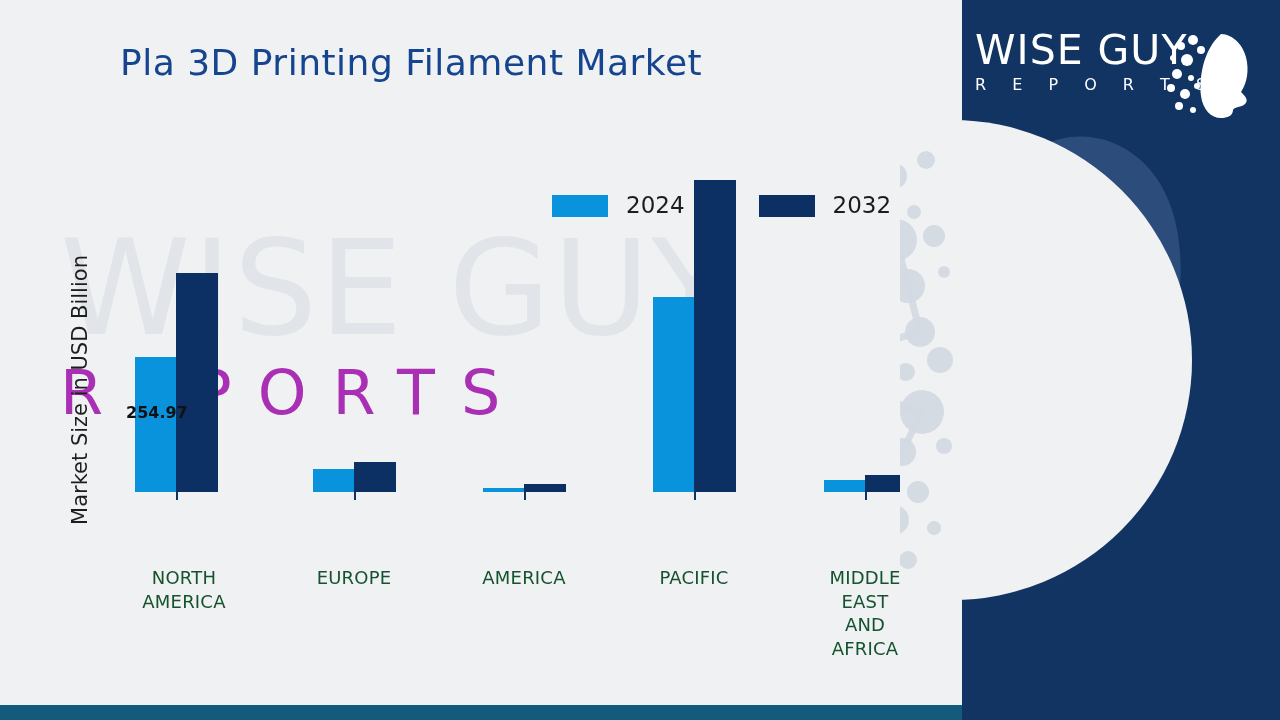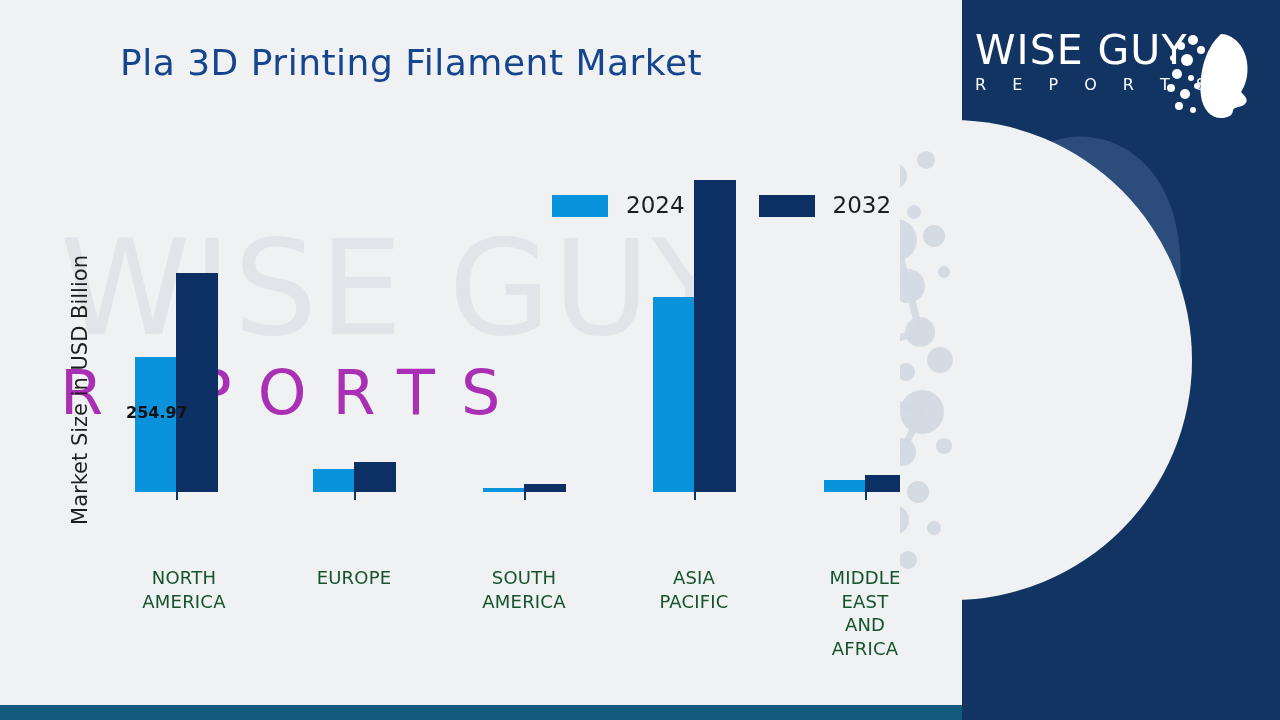--- a/index.html
+++ b/index.html
@@ -155,25 +155,23 @@
       </div>
 
       <div class="cat-label" style="left:96px;width:176px;">
         <div>NORTH</div>
         <div>AMERICA</div>
       </div>
       <div class="cat-label" style="left:266px;width:176px;">
         <div>EUROPE</div>
       </div>
       <div class="cat-label" style="left:436px;width:176px;">
-        <div>SOUTH</div>
         <div>AMERICA</div>
       </div>
       <div class="cat-label" style="left:606px;width:176px;">
-        <div>ASIA</div>
         <div>PACIFIC</div>
       </div>
       <div class="cat-label" style="left:777px;width:176px;">
         <div>MIDDLE</div>
         <div>EAST</div>
         <div>AND</div>
         <div>AFRICA</div>
       </div>
 
     </div>

